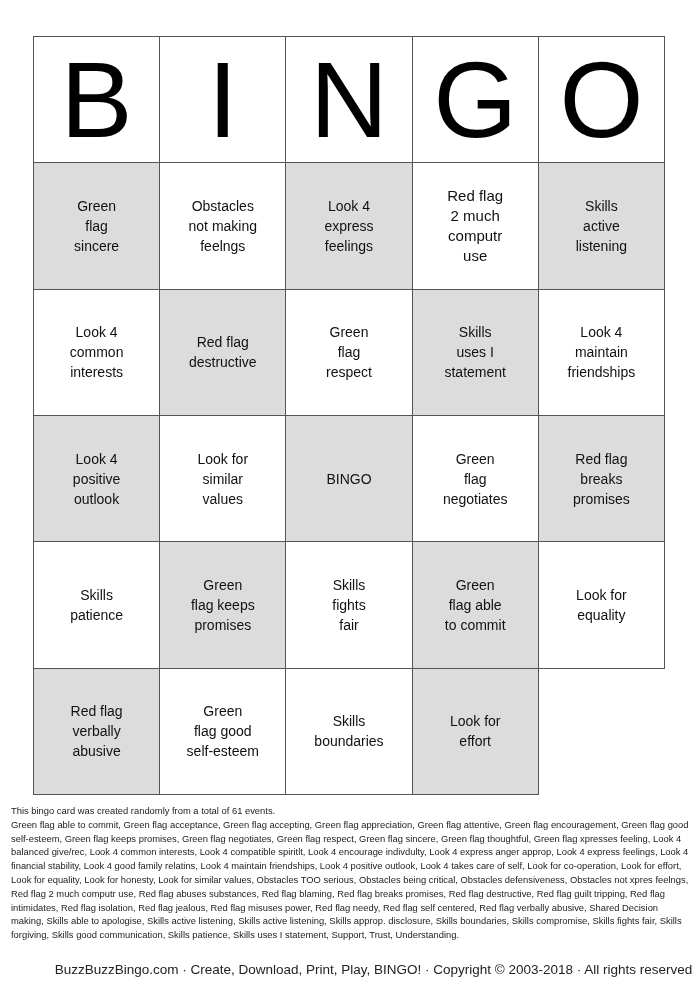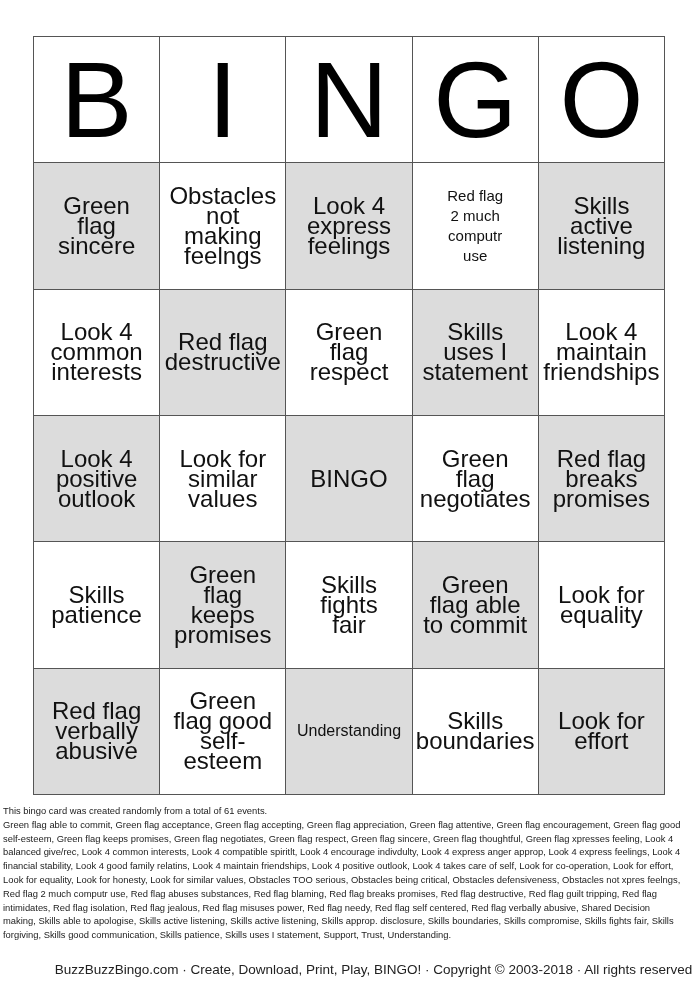--- a/index.html
+++ b/index.html
@@ -5,25 +5,25 @@
   html, body { margin: 0; padding: 0; background: #ffffff; }
   body { width: 699px; height: 989px; position: relative; overflow: hidden;
          font-family: "Liberation Sans", sans-serif; color: #111; }
   .grid { position: absolute; left: 33px; top: 36px; width: 632px; height: 759px;
           display: grid; grid-template-columns: repeat(5, 1fr); grid-template-rows: repeat(6, 1fr);
           border-top: 1px solid #555; border-left: 1px solid #555; box-sizing: border-box; }
   .cell { border-right: 1px solid #555; border-bottom: 1px solid #555; box-sizing: border-box;
           display: flex; align-items: center; justify-content: center; text-align: center;
           padding: 6px 10px; background: #ffffff; overflow: hidden; }
   .cell.shaded { background: #dcdcdc; }
-  .cell .txt { font-size: 24px; line-height: 20px; white-space: pre-line; }
+  .cell .txt { font-size: 14px; line-height: 20px; white-space: pre-line; }
   .cell .txt.small { font-size: 15px; line-height: 20px; }
   .cell .txt.med { font-size: 16px; }
   .header { font-size: 108px; line-height: 1; color: #000; }
-  .notes { position: absolute; left: 3px; top: 804px; width: 680px;
+  .notes { position: absolute; left: 11px; top: 804px; width: 680px;
            font-size: 9.4px; line-height: 13.8px; color: #222; }
   .footer { position: absolute; left: 0; top: 962px; width: 699px; text-align: center;
             font-size: 13.5px; color: #222; padding-left: 24px; }
 </style>
 </head>
 <body>
 
 <div class="grid">
   <div class="cell">
       <span class="header">B</span>
@@ -139,23 +139,20 @@
     <div class="cell shaded">
       <span class="txt">Red flag
 verbally
 abusive</span>
     </div>
     <div class="cell">
       <span class="txt">Green
 flag good
 self-esteem</span>
     </div>
-    <div class="cell shaded">
-      <span class="txt med">Understanding</span>
-    </div>
     <div class="cell">
       <span class="txt">Skills
 boundaries</span>
     </div>
     <div class="cell shaded">
       <span class="txt">Look for
 effort</span>
     </div>
   </div>
 

